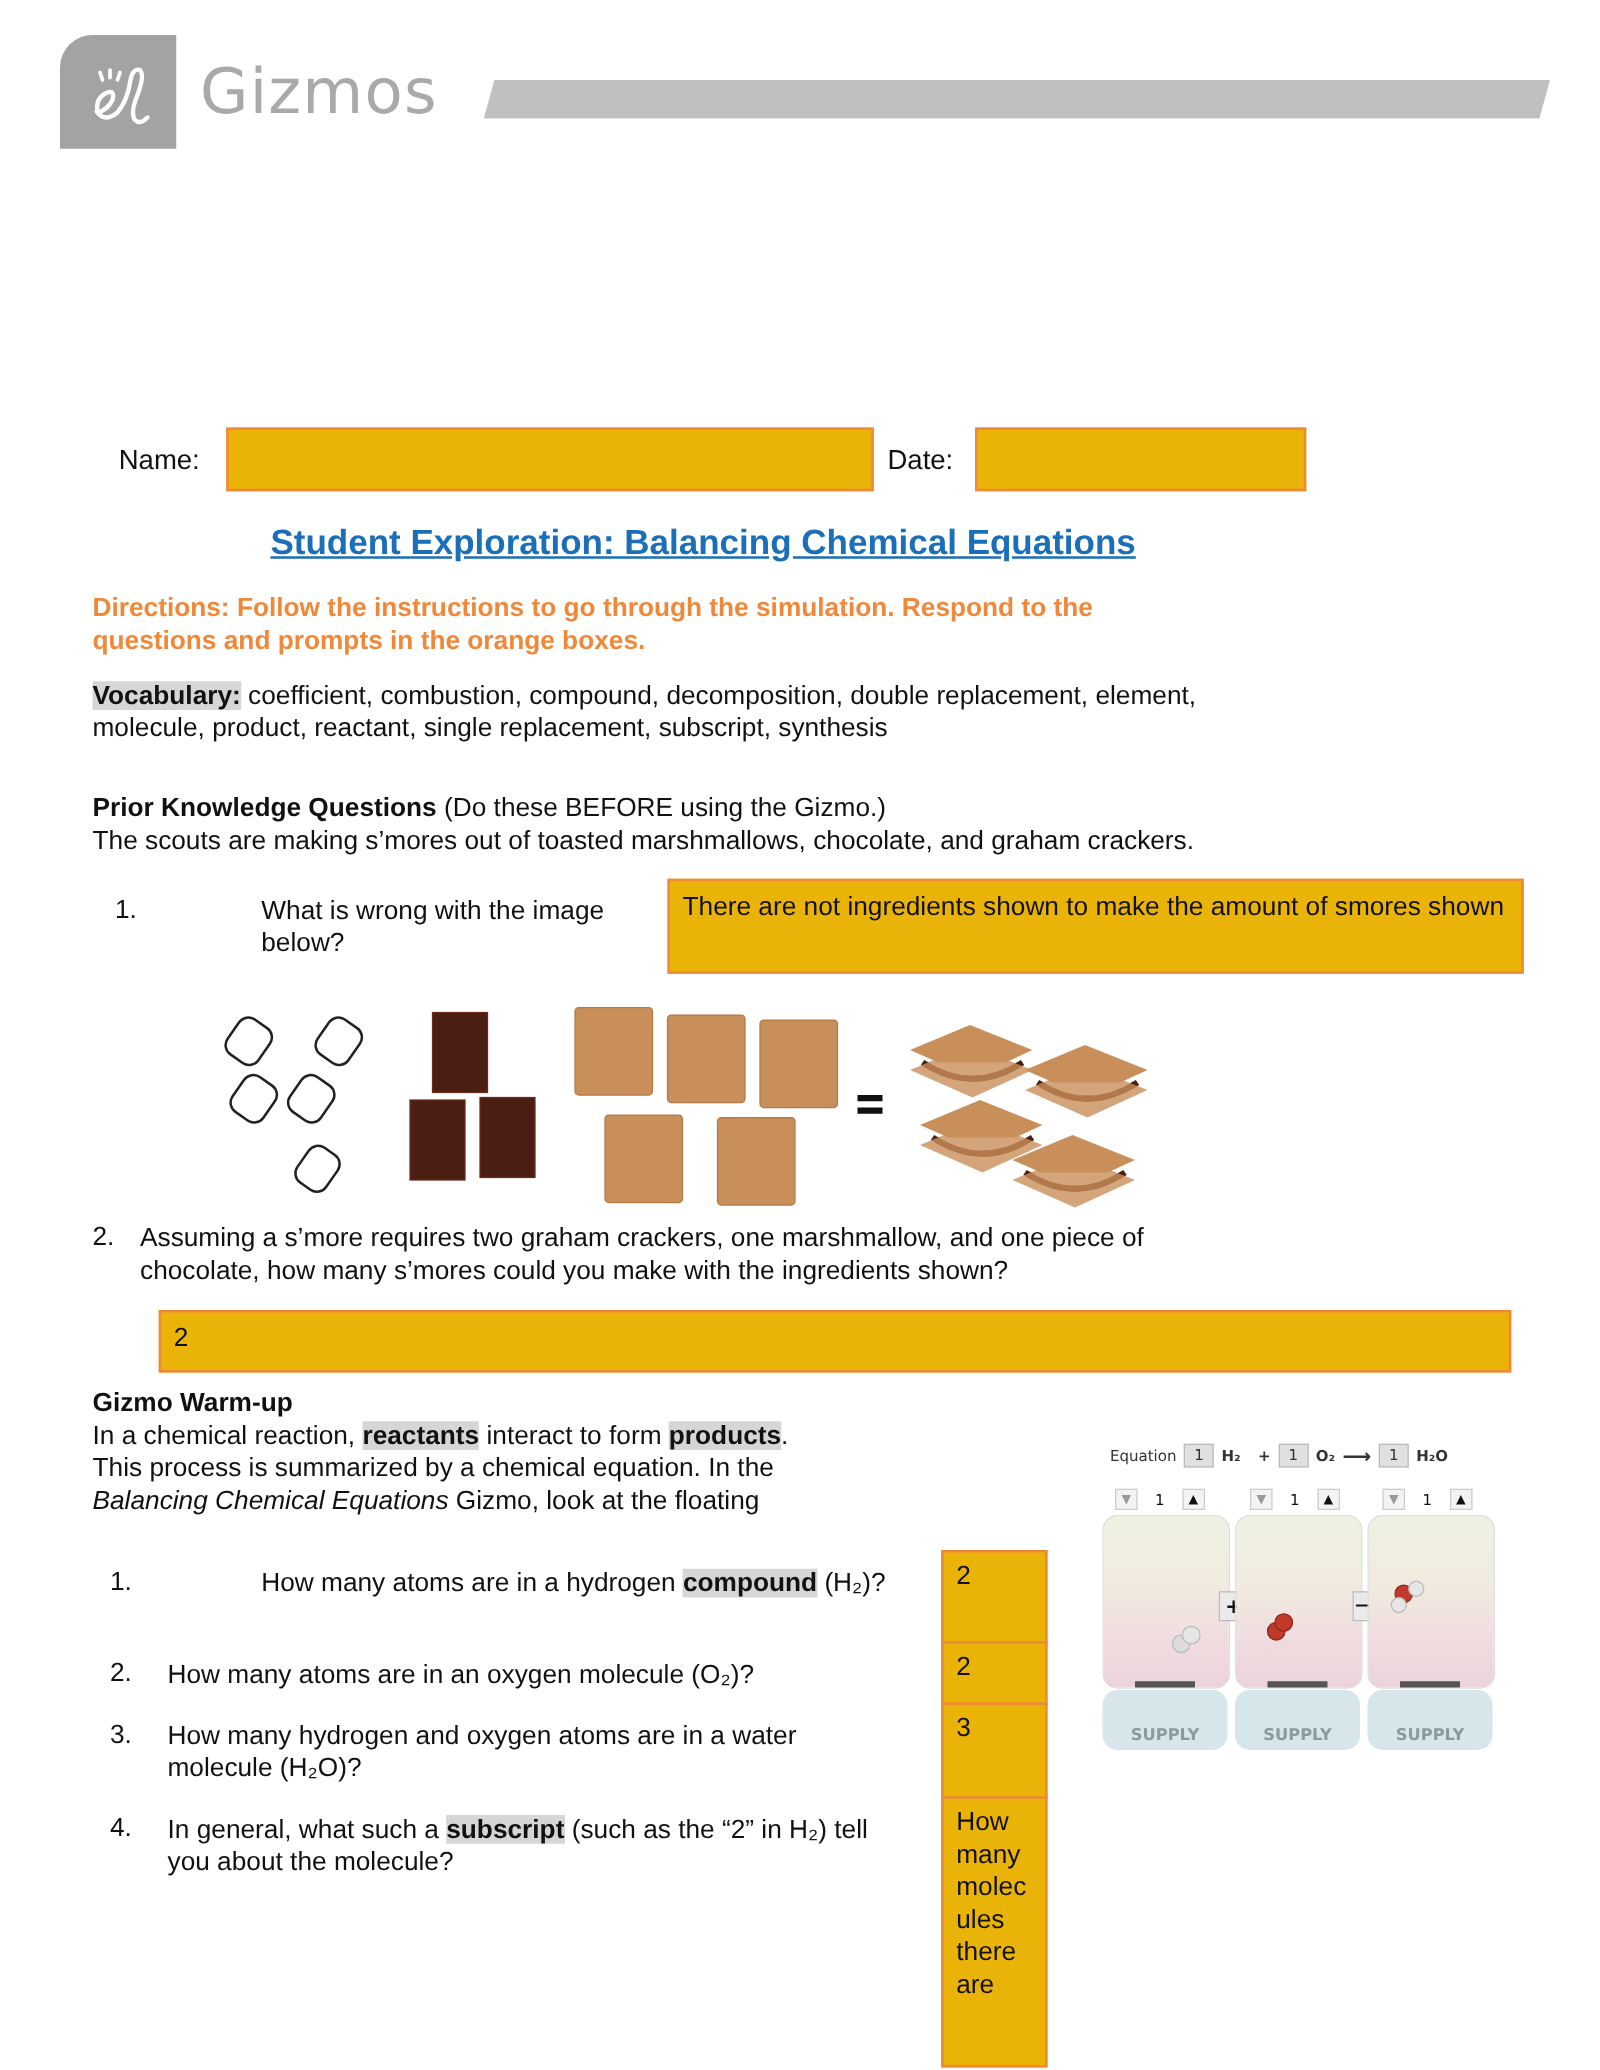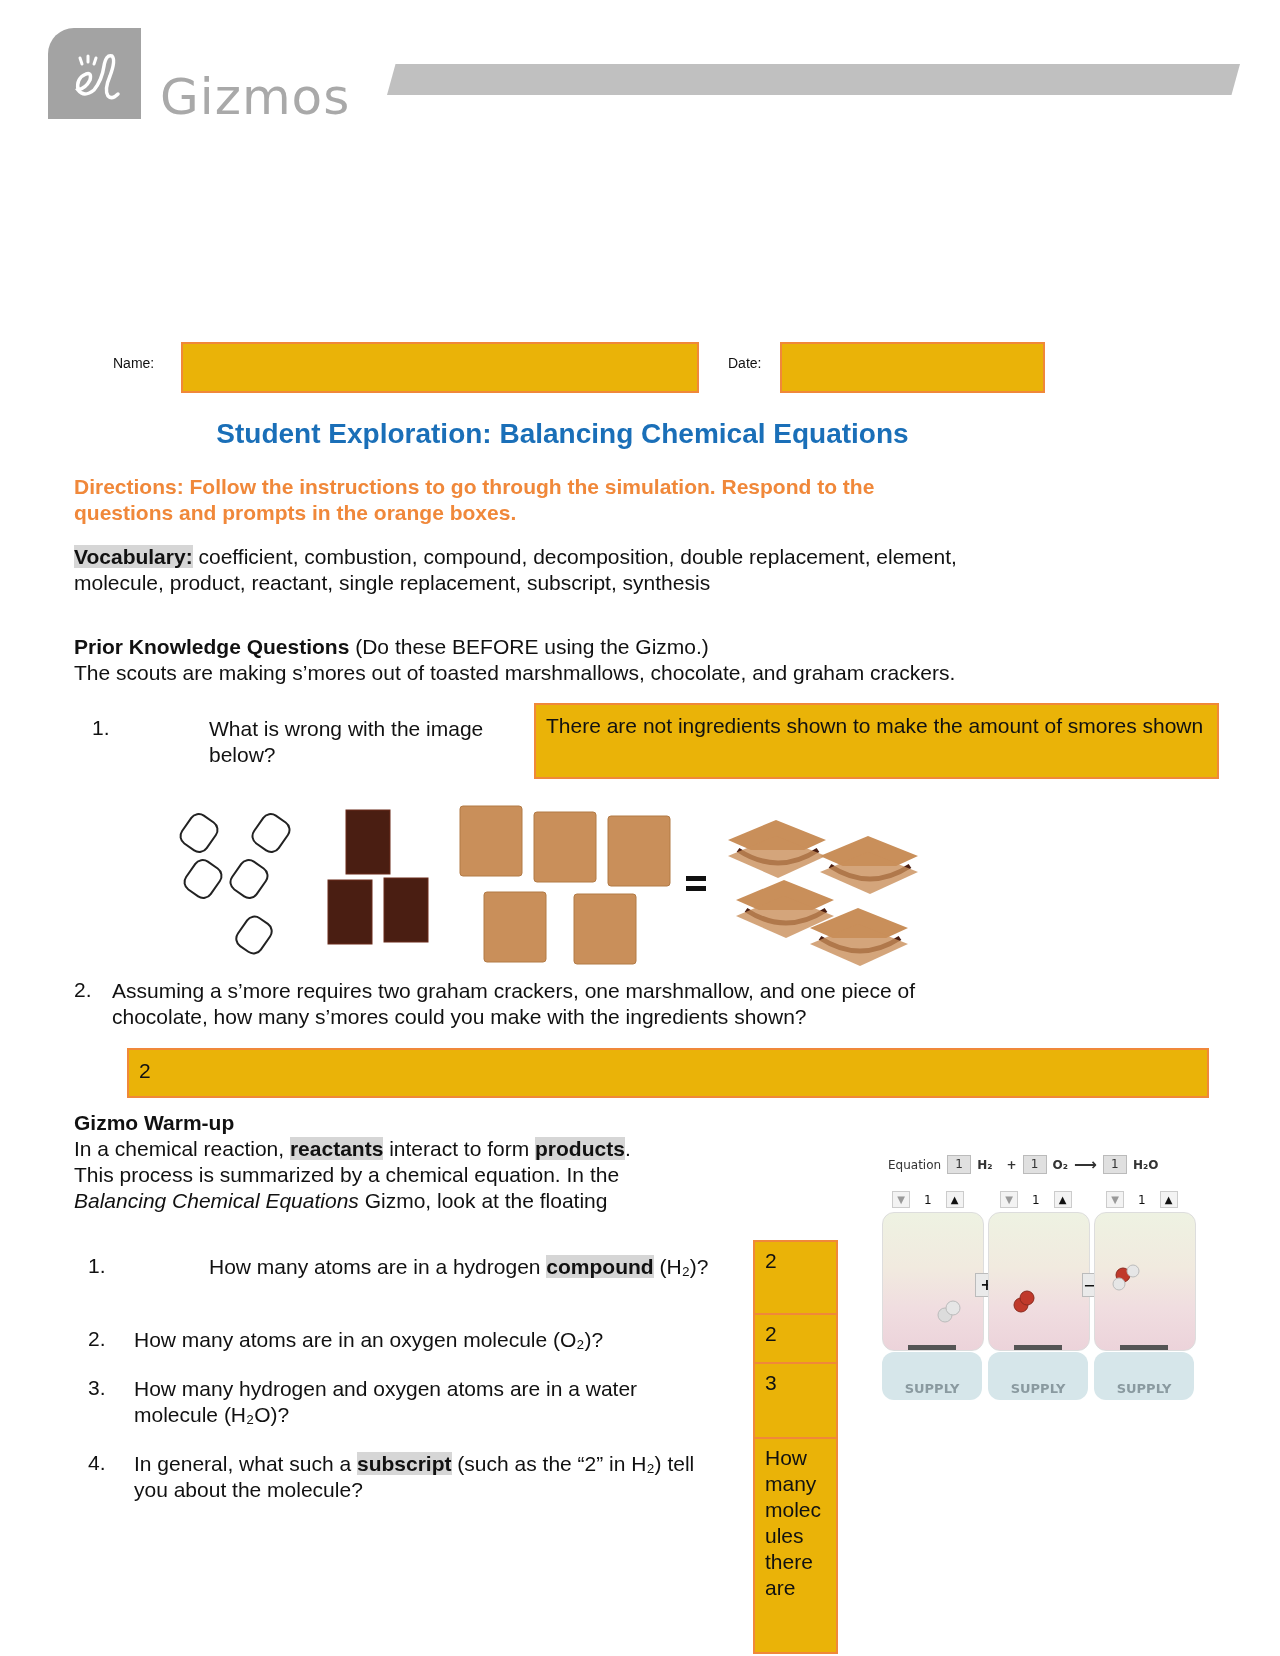--- a/index.html
+++ b/index.html
@@ -2,28 +2,28 @@
 <html><head>
 <meta charset="utf-8">
 <style>
   html, body { margin:0; padding:0; background:#ffffff; }
   body { width:1280px; height:1656px; position:relative; overflow:hidden;
          font-family:"Liberation Sans", "DejaVu Sans", sans-serif; color:#111; }
   .abs { position:absolute; }
   .logo-box { left:48px; top:28px; width:93px; height:91px; background:#a3a3a3;
               border-top-left-radius:26px; }
   .logo-glyph { left:48px; top:28px; width:93px; height:91px; }
-  .logo-text { left:160px; top:44px; font-size:50px; color:#a9a9a9; font-family:"DejaVu Sans", sans-serif; letter-spacing:1px;margin-top:24px; }
+  .logo-text { left:160px; top:44px; font-size:50px; color:#a9a9a9; font-family:"DejaVu Sans", sans-serif; letter-spacing:1px; }
   .banner-bar { left:387px; top:64px; width:853px; height:31px; background:#c0c0c0;
                 clip-path: polygon(1% 0, 100% 0, 99% 100%, 0 100%); }
-  .lbl { font-size:14px;margin-left:18px; }
+  .lbl { font-size:22px; }
   .field-box { border:2px solid #f0883a; background:#eab308; box-sizing:border-box; }
   .title { left:0; width:1115px; top:418px; text-align:center; font-size:28px; font-weight:bold;
            color:#1a6fb8; text-decoration:underline; }
-  .title span { display:inline-block; }
+  .title span { display:inline-block;text-decoration:underline; }
   .directions { left:74px; top:474px; width:900px; font-size:21px; font-weight:bold; color:#f0883a; line-height:26px; }
   .para { left:74px; font-size:21px; line-height:26px; width:1000px; }
   .hl { background:#d6d6d6; font-weight:bold; }
   .b { font-weight:bold; }
   .ans { font-size:21px; line-height:26px; padding:8px 10px; }
   .num { font-size:21px; }
   
   .gz { left:880px; top:1155px; width:330px; height:250px; font-family:"DejaVu Sans", sans-serif; }
   .gz-eq { position:absolute; top:0; left:8px; font-size:12px; color:#333; display:flex; align-items:center; gap:6px; }
   .gz-coef { display:inline-block; width:22px; height:17px; background:#e0e0e0; border:1px solid #bbb; text-align:center; line-height:17px; font-size:12px; }

